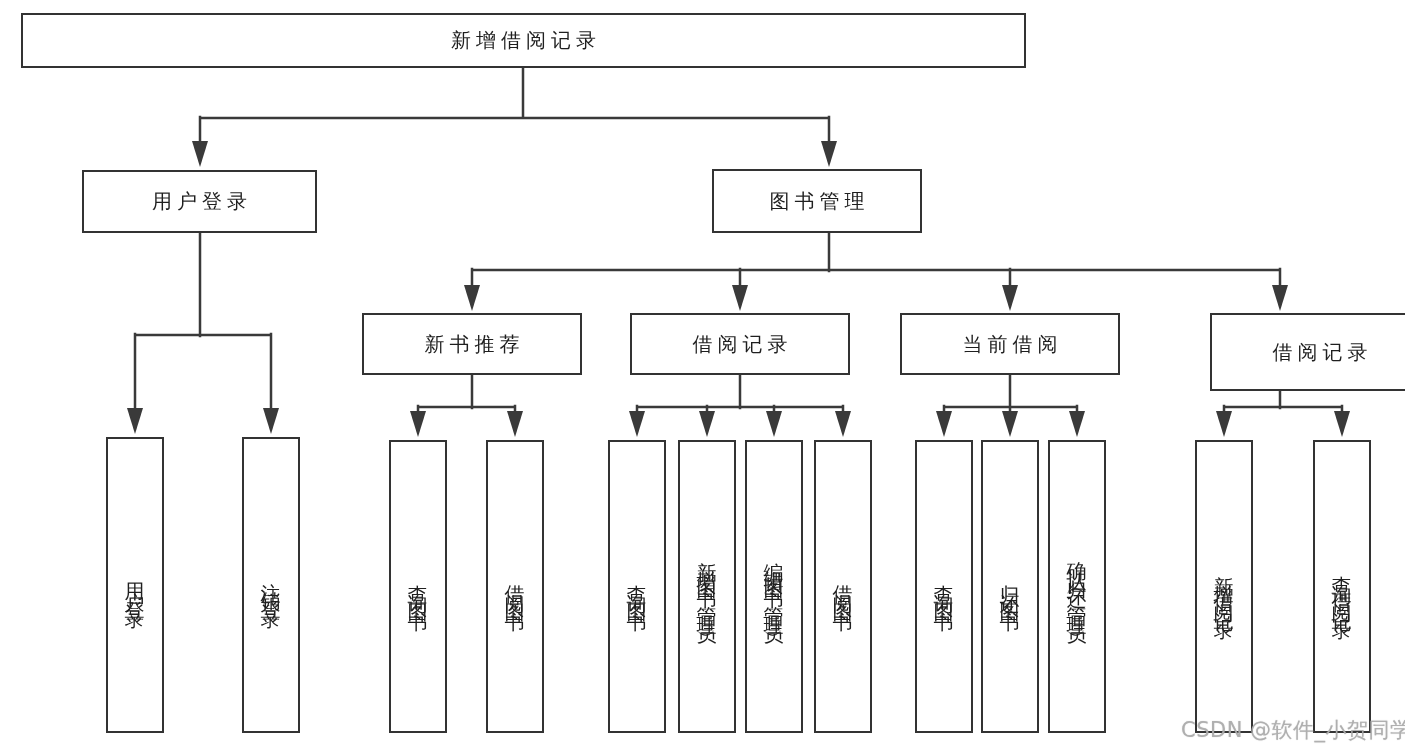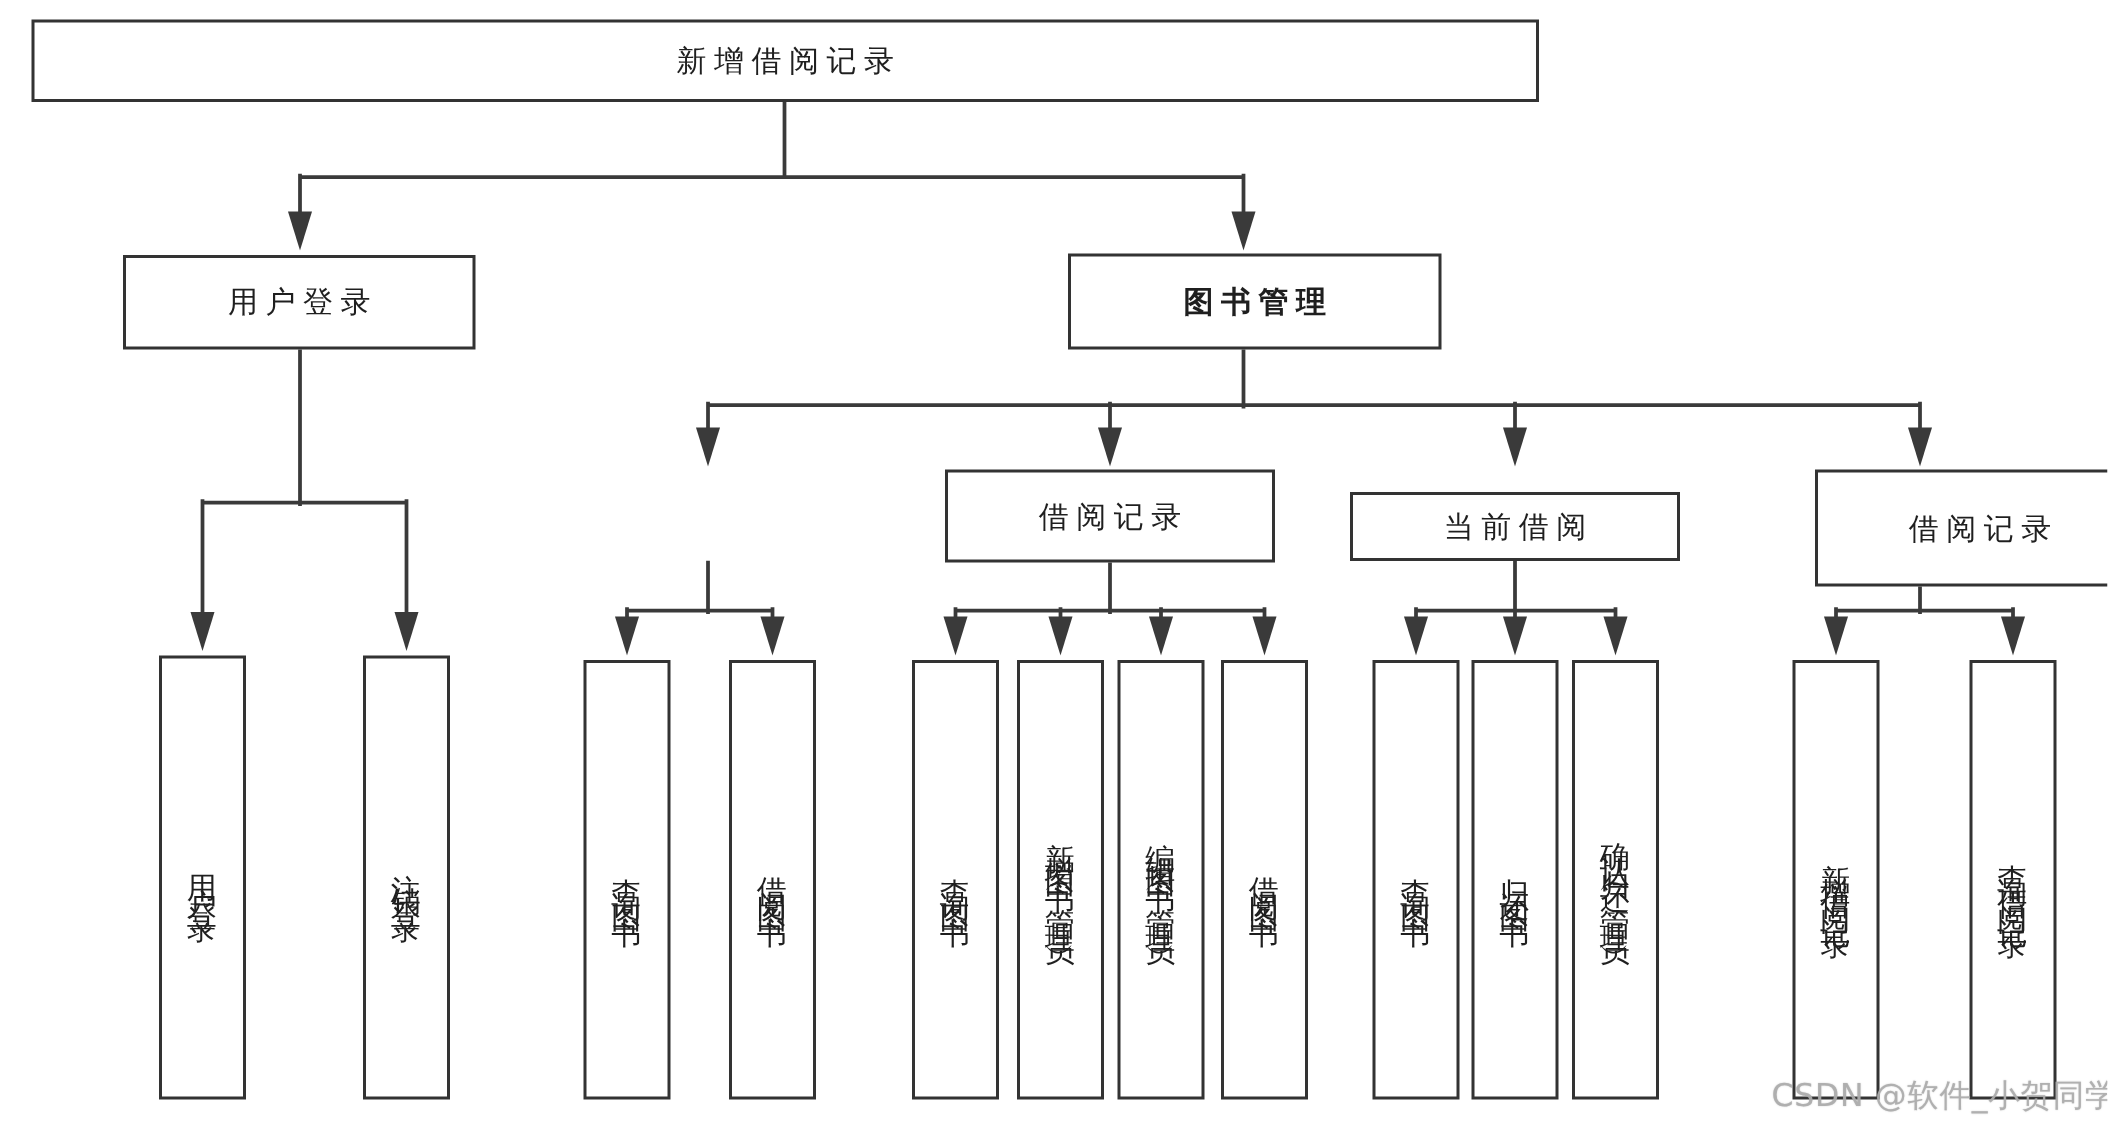--- a/index.html
+++ b/index.html
@@ -90,28 +90,31 @@
     </g>
   </svg>
 
   <div class="hbox" style="left:21px; top:13px; width:1005px; height:55px;">
     <span>新增借阅记录</span>
   </div>
 
   <div class="hbox" style="left:82px; top:170px; width:235px; height:63px;">
     <span>用户登录</span>
   </div>
-  <div class="hbox" style="left:712px; top:169px; width:249px; height:64px;font-weight:bold;">
+  <div class="hbox" style="left:712px; top:169px; width:210px; height:64px;">
     <span>图书管理</span>
   </div>
 
+  <div class="hbox" style="left:362px; top:313px; width:220px; height:62px;">
+    <span>新书推荐</span>
+  </div>
   <div class="hbox" style="left:630px; top:313px; width:220px; height:62px;">
     <span>借阅记录</span>
   </div>
-  <div class="hbox" style="left:900px; top:328px; width:220px; height:46px;">
+  <div class="hbox" style="left:900px; top:313px; width:220px; height:62px;">
     <span>当前借阅</span>
   </div>
   <div class="hbox" style="left:1210px; top:313px; width:220px; height:78px;">
     <span>借阅记录</span>
   </div>
 
   <div class="vbox" style="left:106px; top:437px; height:296px;">
     <span class="vtext">用户登录</span>
   </div>
   <div class="vbox" style="left:242px; top:437px; height:296px;">

